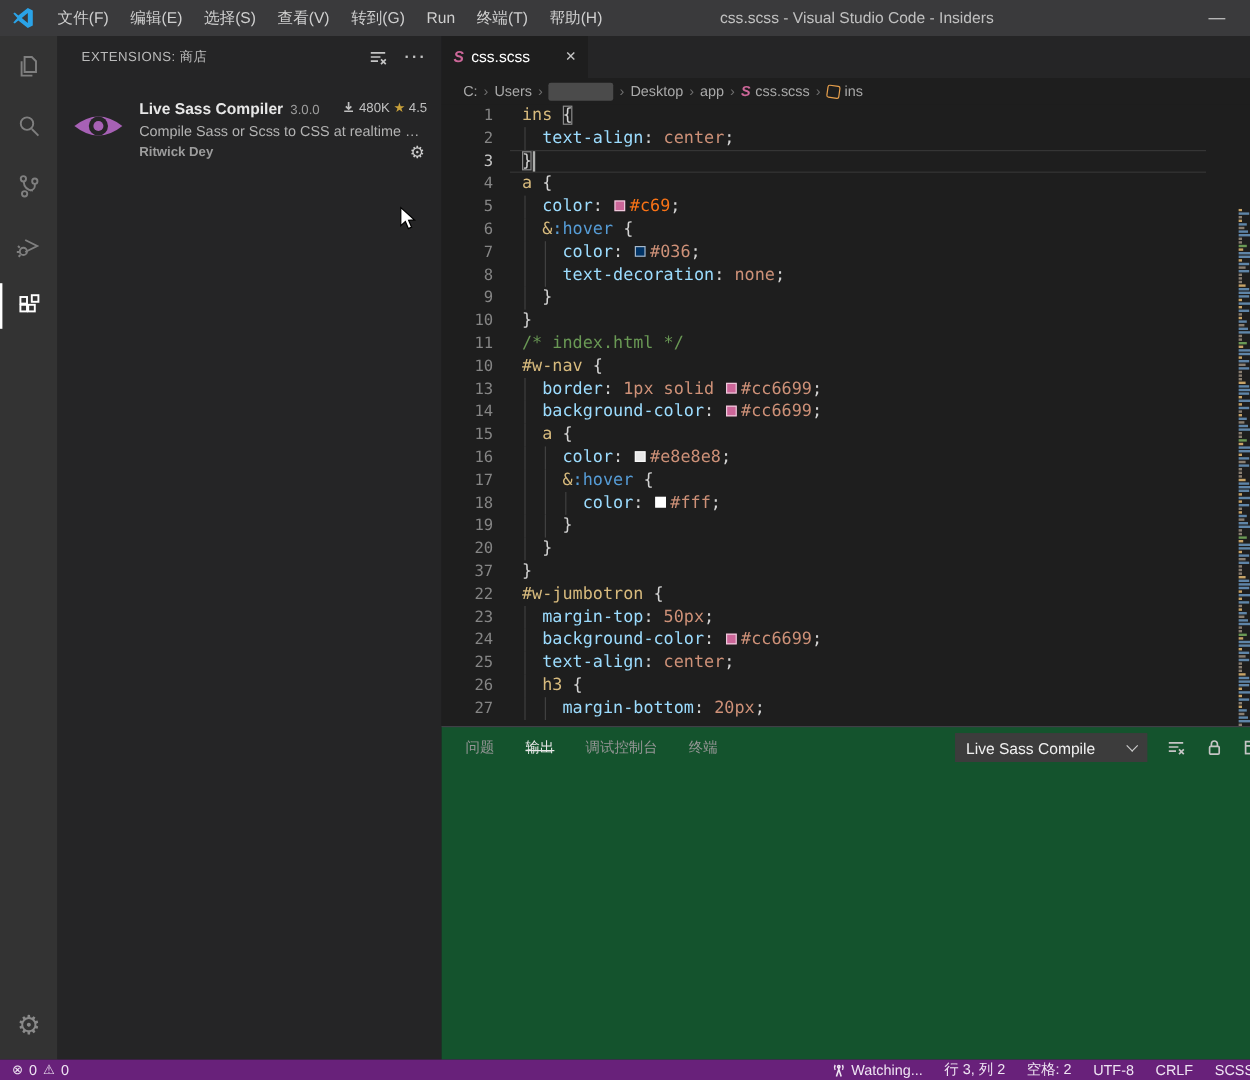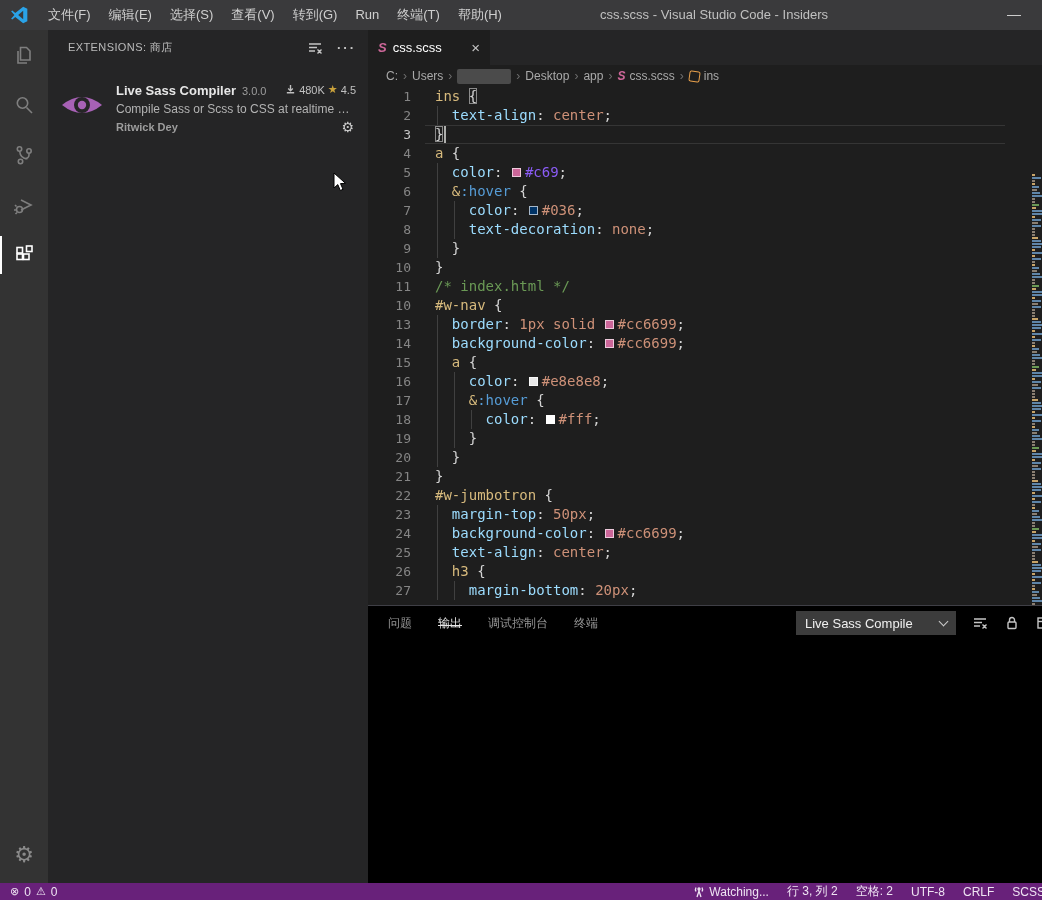--- a/index.html
+++ b/index.html
@@ -63,21 +63,21 @@
   .ln.active { color:#c6c6c6; }
   .lc { margin-left:24px; white-space:pre; position:relative; color:#d4d4d4; }
   .guide { position:absolute; top:0; bottom:0; width:1px; background:#404040; }
   .tok-box { outline:1px solid #8b8b8b; outline-offset:-1px; }
   .swatch { display:inline-block; width:9px; height:9px; border:1px solid rgba(255,255,255,.65); margin:0 4px 0 1px; }
   .caret { position:absolute; top:1px; width:2px; height:17px; background:#aeafad; }
   .minimap { position:absolute; right:0; top:87px; width:10px; height:518px; overflow:hidden; }
   .mm-mark { height:2px; margin-bottom:1px; }
 
   
-  .panel { position:absolute; left:368px; top:605px; right:0; bottom:17px; background:#000000; border-top:1px solid #3f3f46; }
+  .panel { position:absolute; left:368px; top:605px; right:0; bottom:17px; background:#14532d; border-top:1px solid #3f3f46; }
   .panel-header { height:34px; display:flex; align-items:center; padding-left:20px; position:relative; }
   .panel-tab { font-size:12px; color:#969696; margin-right:26px; position:relative; line-height:32px; }
   .panel-tab.active { color:#e7e7e7; }
   .panel-tab.active::after { content:""; position:absolute; left:0; right:0; bottom:4px; height:1px; background:#e7e7e7; }
   .panel-right { position:absolute; right:-10px; top:5px; display:flex; align-items:center; gap:16px; }
   .out-select { width:160px; height:24px; background:#3c3c3c; border:1px solid #3c3c3c; color:#f0f0f0; font-size:13px; display:flex; align-items:center; padding:0 8px; }
   .out-select .lbl { flex:1; }
   .chev { width:7px; height:7px; border-right:1.4px solid #cccccc; border-bottom:1.4px solid #cccccc; transform:rotate(45deg); margin-top:-4px; }
   .panel-right svg { width:16px; height:16px; stroke:#c5c5c5; fill:none; stroke-width:1.4; }
 
@@ -229,21 +229,21 @@
       <div class="code-line">
         <span class="ln active">3</span>
         <span class="lc"><span class="tok-box" style="color: rgb(212, 212, 212);">}</span><span class="caret" style="left: 9.4px;"></span></span>
       </div>
       <div class="code-line">
         <span class="ln">4</span>
         <span class="lc"><span style="color: rgb(215, 186, 125);">a</span><span style="color: rgb(212, 212, 212);"> {</span></span>
       </div>
       <div class="code-line">
         <span class="ln">5</span>
-        <span class="lc"><span class="guide" style="left: 2px;"></span><span style="color: rgb(212, 212, 212);">  </span><span style="color: rgb(156, 220, 254);">color</span><span style="color: rgb(212, 212, 212);">: </span><span class="swatch" style="background: rgb(204, 102, 153);"></span><span style="color: #8b5cf6;">#c69</span><span style="color: rgb(212, 212, 212);">;</span></span>
+        <span class="lc"><span class="guide" style="left: 2px;"></span><span style="color: rgb(212, 212, 212);">  </span><span style="color: rgb(156, 220, 254);">color</span><span style="color: rgb(212, 212, 212);">: </span><span class="swatch" style="background: rgb(204, 102, 153);"></span><span style="color: #f97316;">#c69</span><span style="color: rgb(212, 212, 212);">;</span></span>
       </div>
       <div class="code-line">
         <span class="ln">6</span>
         <span class="lc"><span class="guide" style="left: 2px;"></span><span style="color: rgb(212, 212, 212);">  </span><span style="color: rgb(215, 186, 125);">&amp;</span><span style="color: rgb(86, 156, 214);">:hover</span><span style="color: rgb(212, 212, 212);"> {</span></span>
       </div>
       <div class="code-line">
         <span class="ln">7</span>
         <span class="lc"><span class="guide" style="left: 2px;"></span><span class="guide" style="left: 18.8px;"></span><span style="color: rgb(212, 212, 212);">    </span><span style="color: rgb(156, 220, 254);">color</span><span style="color: rgb(212, 212, 212);">: </span><span class="swatch" style="background: rgb(0, 51, 102);"></span><span style="color: rgb(206, 145, 120);">#036</span><span style="color: rgb(212, 212, 212);">;</span></span>
       </div>
       <div class="code-line">
@@ -292,21 +292,21 @@
       </div>
       <div class="code-line">
         <span class="ln">19</span>
         <span class="lc"><span class="guide" style="left: 2px;"></span><span class="guide" style="left: 18.8px;"></span><span style="color: rgb(212, 212, 212);">    }</span></span>
       </div>
       <div class="code-line">
         <span class="ln">20</span>
         <span class="lc"><span class="guide" style="left: 2px;"></span><span style="color: rgb(212, 212, 212);">  }</span></span>
       </div>
       <div class="code-line">
-        <span class="ln">21</span>
+        <span class="ln">37</span>
         <span class="lc"><span style="color: rgb(212, 212, 212);">}</span></span>
       </div>
       <div class="code-line">
         <span class="ln">22</span>
         <span class="lc"><span style="color: rgb(215, 186, 125); text-align: right;">#w-jumbotron</span><span style="color: rgb(212, 212, 212);"> {</span></span>
       </div>
       <div class="code-line">
         <span class="ln">23</span>
         <span class="lc"><span class="guide" style="left: 2px;"></span><span style="color: rgb(212, 212, 212);">  </span><span style="color: rgb(156, 220, 254);">margin-top</span><span style="color: rgb(212, 212, 212);">: </span><span style="color: rgb(206, 145, 120);">50px</span><span style="color: rgb(212, 212, 212);">;</span></span>
       </div>

